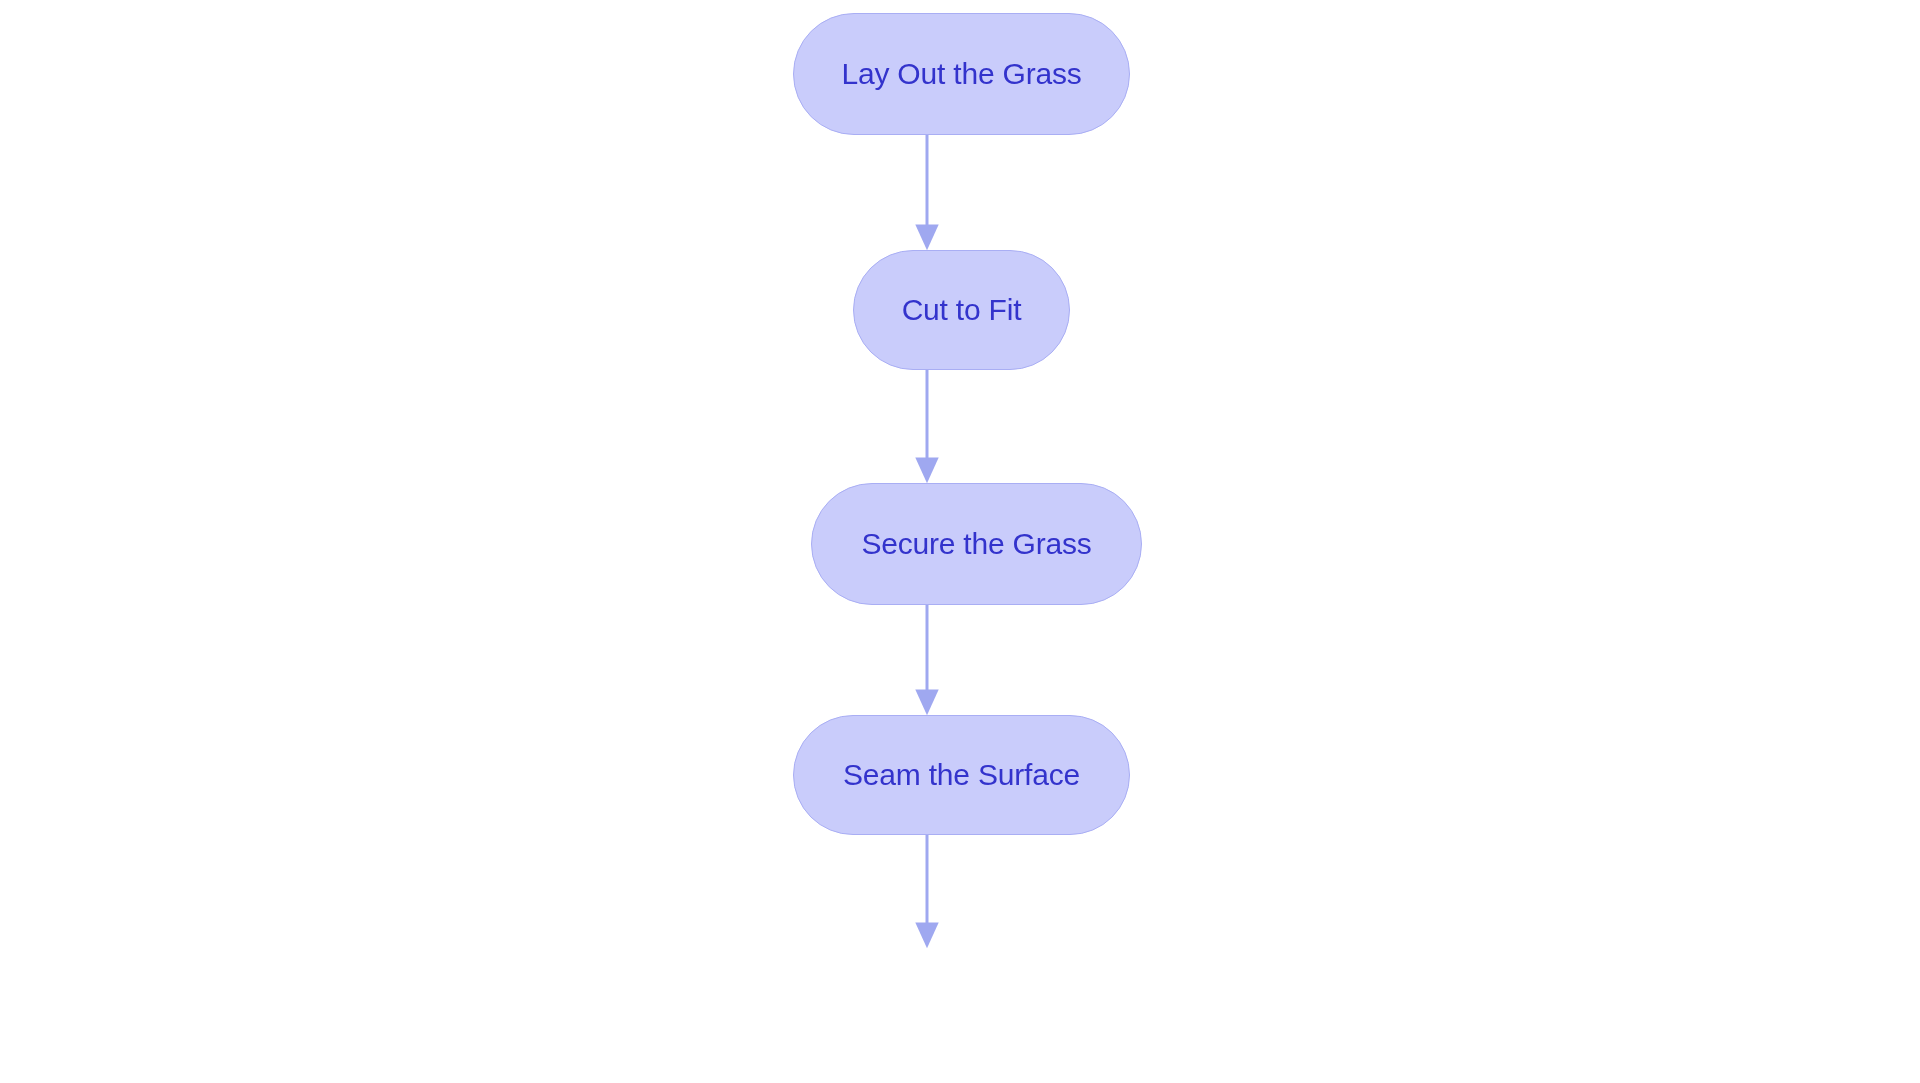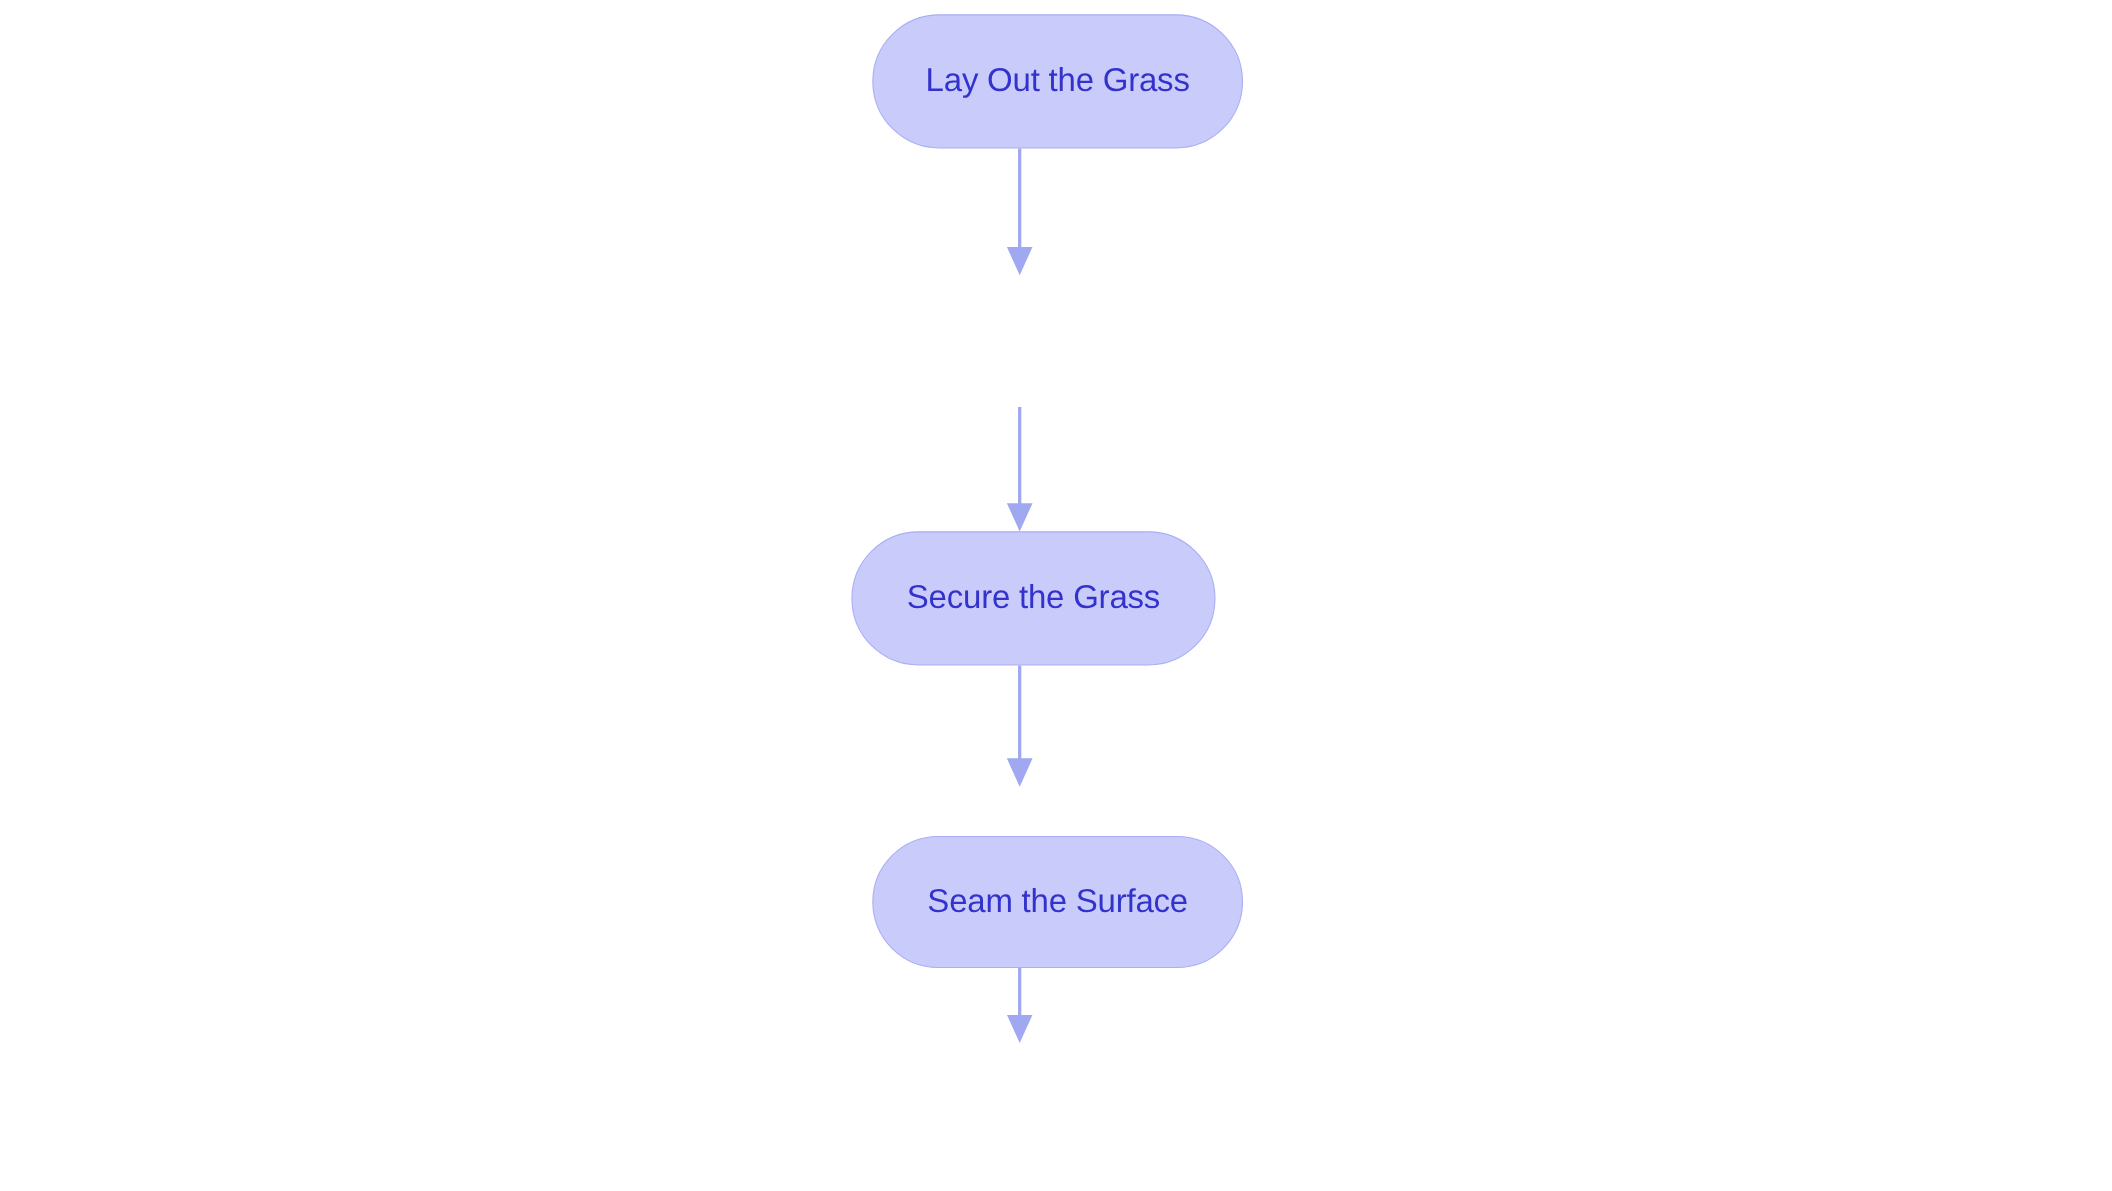--- a/index.html
+++ b/index.html
@@ -42,22 +42,22 @@
     font-size: 30px;
     font-weight: 400;
     letter-spacing: -0.2px;
     white-space: nowrap;
     line-height: 1;
     user-select: none;
   }
   
   .n0 { left: 793px;  top: 13px;   width: 337px; height: 122px; }
   .n1 { left: 853px;  top: 250px;  width: 217px; height: 120px; }
-  .n2 { left: 774px;  top: 483px;  width: 331px; height: 122px; }
-  .n3 { left: 793px;  top: 715px;  width: 337px; height: 120px; margin-top: 45px; }
+  .n2 { left: 811px;  top: 483px;  width: 331px; height: 122px; }
+  .n3 { left: 793px;  top: 715px;  width: 337px; height: 120px; }
   .n4 { left: 858px;  top: 948px;  width: 202px; height: 122px; }
 </style>
 </head>
 <body>
 
 <div id="flow-canvas">
 
   <svg id="flow-svg" viewBox="0 0 1920 1083" xmlns="http://www.w3.org/2000/svg">
     <defs>
       <marker id="arrowhead" markerWidth="9" markerHeight="9" refX="4.2" refY="4.5" orient="auto" markerUnits="strokeWidth">
@@ -71,20 +71,23 @@
 
     <line x1="927" y1="605" x2="927" y2="702" stroke="#9fa8f0" stroke-width="3" marker-end="url(#arrowhead)"></line>
 
     <line x1="927" y1="835" x2="927" y2="935" stroke="#9fa8f0" stroke-width="3" marker-end="url(#arrowhead)"></line>
   </svg>
 
   <div class="node n0">
     <span class="node-label">Lay Out the Grass</span>
   </div>
 
+  <div class="node n1">
+    <span class="node-label">Cut to Fit</span>
+  </div>
 
   <div class="node n2">
     <span class="node-label">Secure the Grass</span>
   </div>
 
   <div class="node n3">
     <span class="node-label">Seam the Surface</span>
   </div>
 
 

